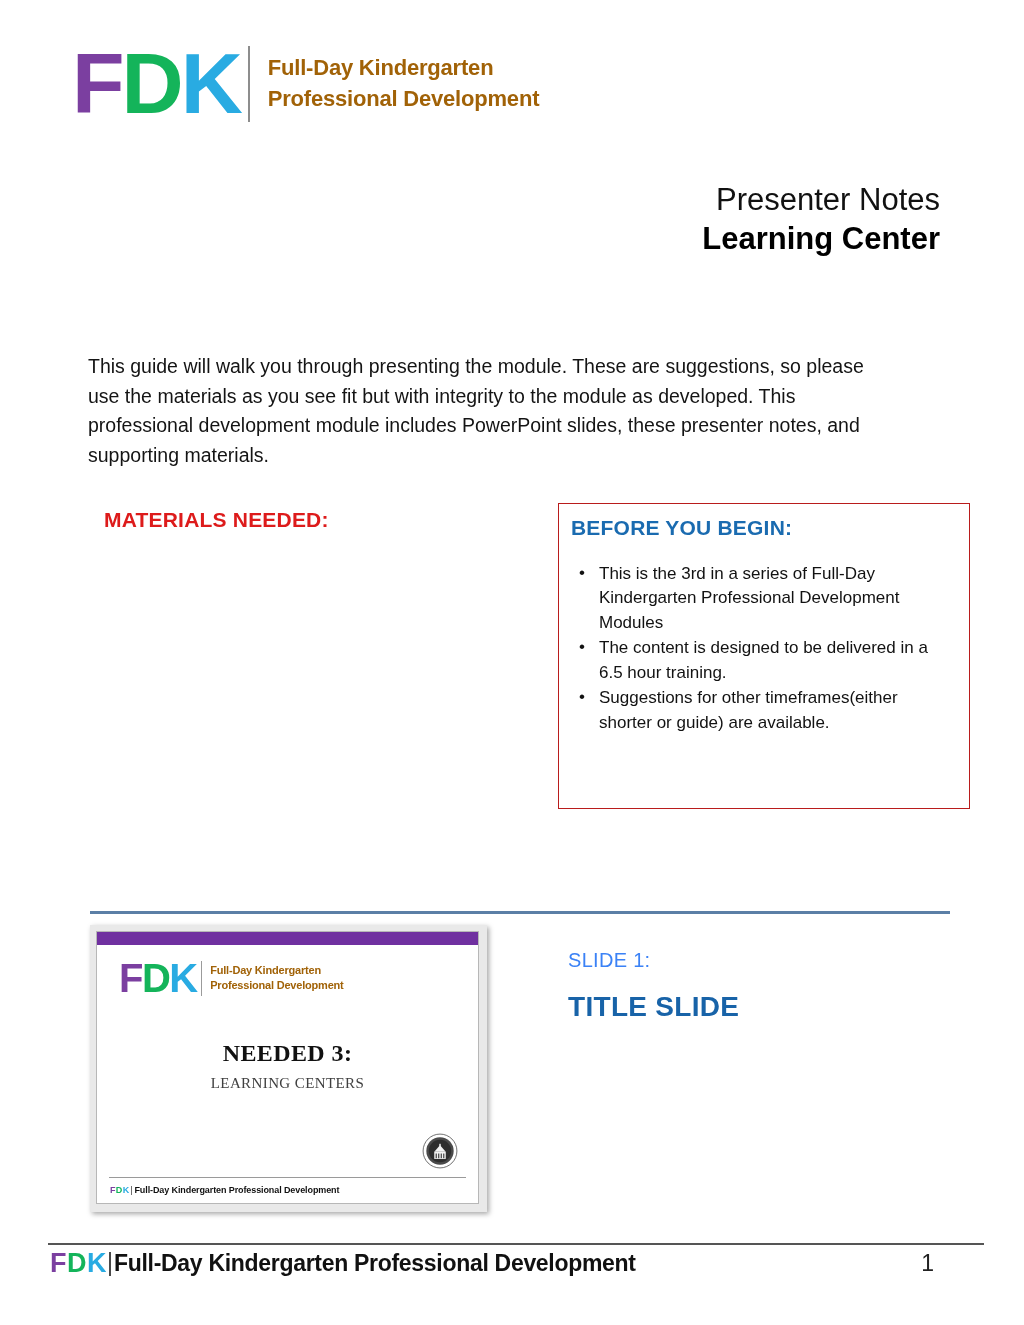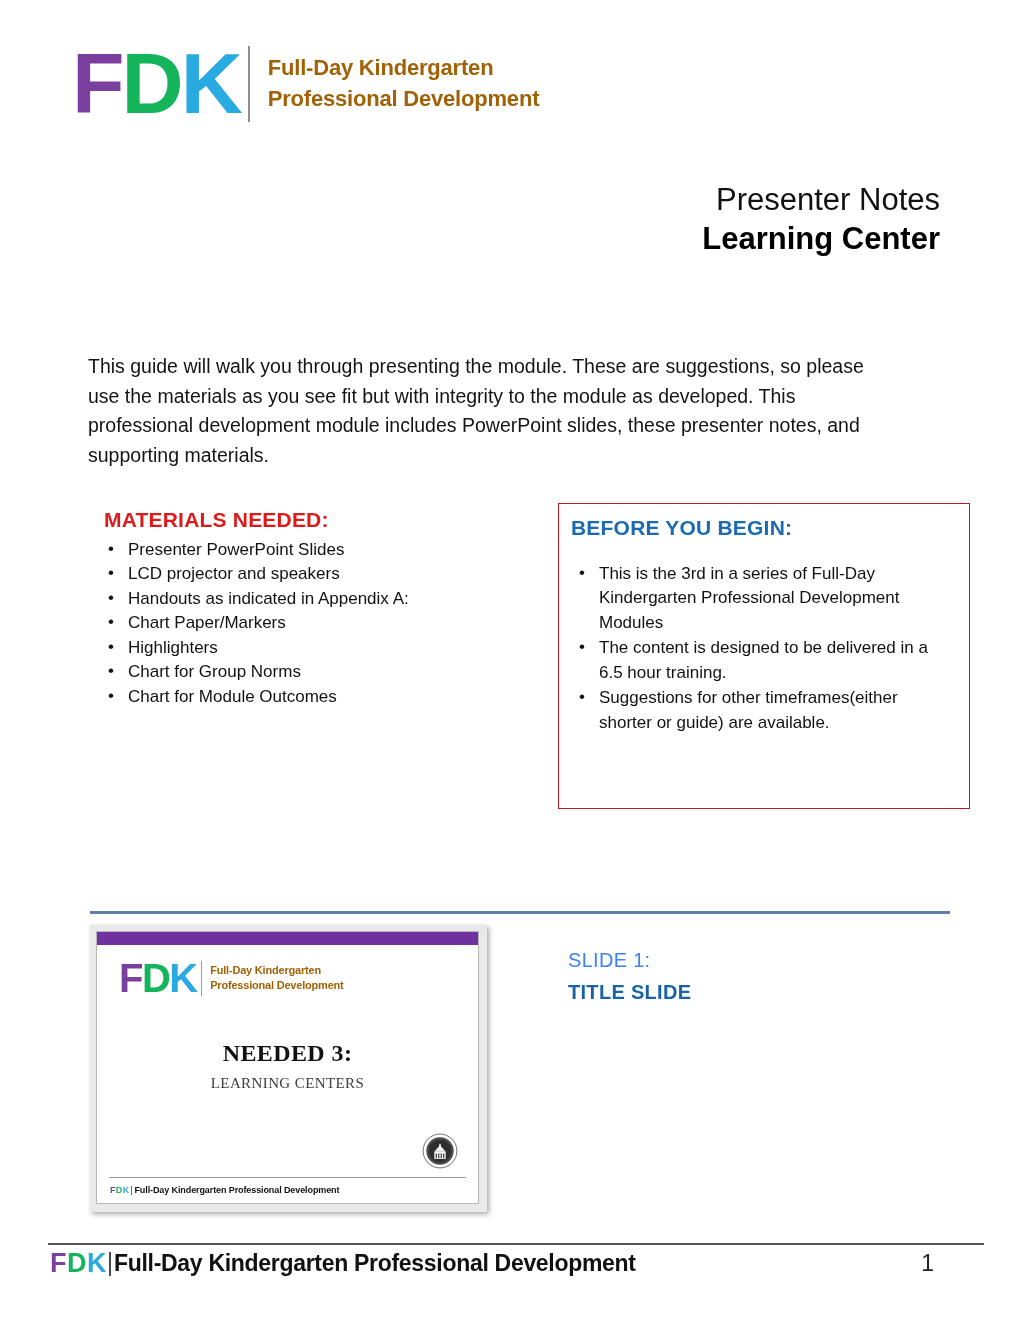--- a/index.html
+++ b/index.html
@@ -281,24 +281,25 @@
   }
   .slide-caption .cap1 {
     color: #3b82f6;
     font-size: 20px;
     font-weight: normal;
     line-height: 1.6;
     letter-spacing: 0.3px;
   }
   .slide-caption .cap2 {
     color: #1863a8;
-    font-size: 20px;
+    font-size: 28px;
     font-weight: bold;
     line-height: 1.6;
     letter-spacing: 0.3px;
+    margin-top: 9px;
   }
 
   
   .page-footrule {
     position: absolute;
     left: 48px;
     top: 1243px;
     width: 936px;
     height: 2px;
     background: #555555;
@@ -355,29 +356,20 @@
 
 <div class="doc-title">
   <div class="line1">Presenter Notes</div>
   <div class="line2">Learning Center</div>
 </div>
 
 <div class="intro">This guide will walk you through presenting the module. These are suggestions, so please use the materials as you see fit but with integrity to the module as developed. This professional development module includes PowerPoint slides, these presenter notes, and supporting materials.</div>
 
 <div class="materials">
   <div class="materials-heading">MATERIALS NEEDED:</div>
-  <ul class="bullets">
-    <li>Presenter PowerPoint Slides</li>
-    <li>LCD projector and speakers</li>
-    <li>Handouts as indicated in Appendix A:</li>
-    <li>Chart Paper/Markers</li>
-    <li>Highlighters</li>
-    <li>Chart for Group Norms</li>
-    <li>Chart for Module Outcomes</li>
-  </ul>
 </div>
 
 <div class="begin-box">
   <div class="begin-heading">BEFORE YOU BEGIN:</div>
   <ul class="bullets">
     <li>This is the 3rd in a series of Full-Day Kindergarten Professional Development Modules</li>
     <li>The content is designed to be delivered in a 6.5 hour training.</li>
     <li>Suggestions for other timeframes(either shorter or guide) are available.</li>
   </ul>
 </div>

